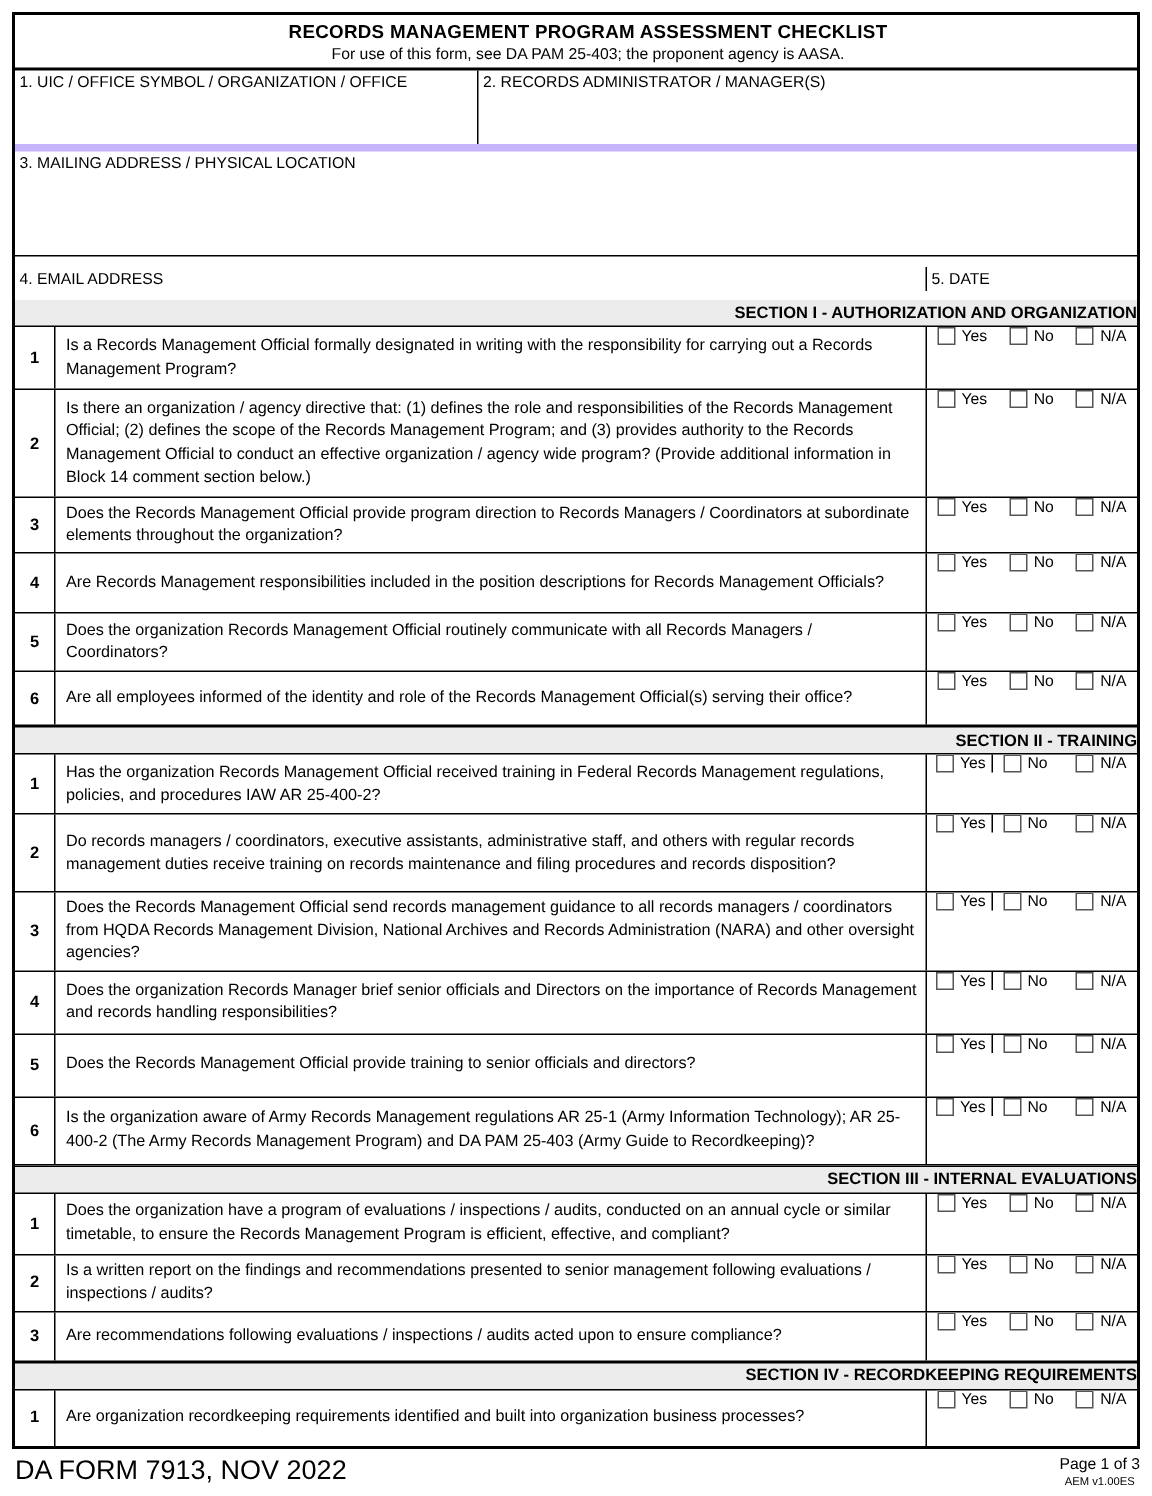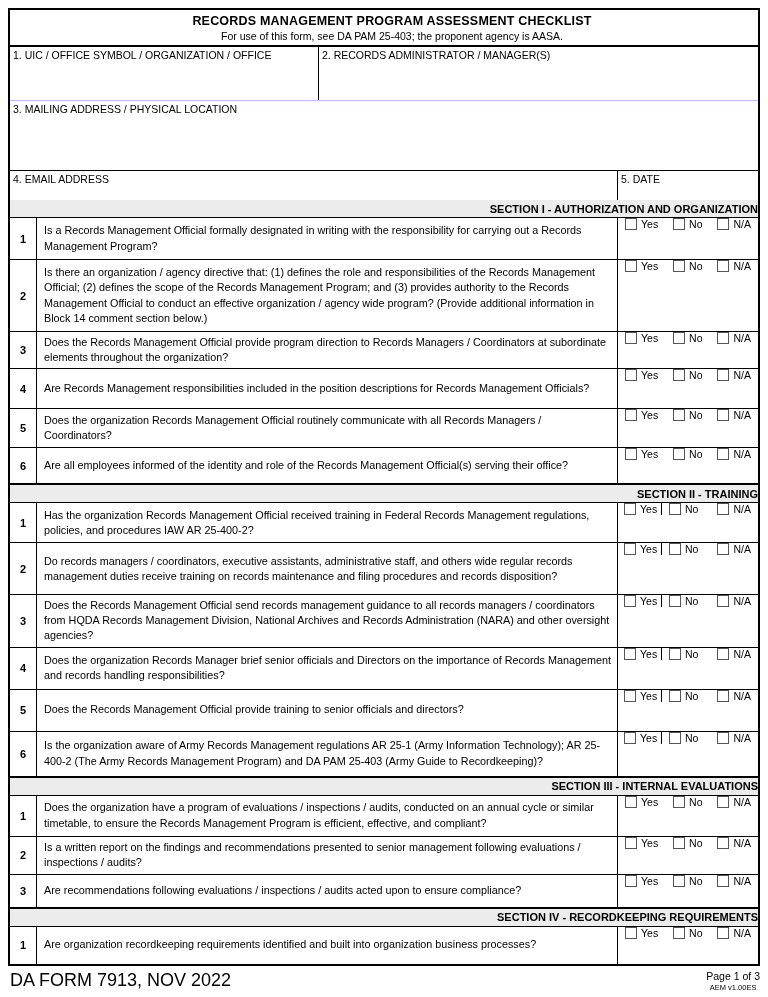--- a/index.html
+++ b/index.html
@@ -13,25 +13,25 @@
   .page { padding: 8px 8px 0 8px; }
   .form-frame { border: 2px solid #000; width: 752px; background: #fff; }
 
   
   .form-header { border-bottom: 2px solid #000; padding: 4px 2px 3px 18px; text-align: center; }
   .form-title { font-size: 12.5px; font-weight: bold; letter-spacing: 0.2px; }
   .form-subtitle { font-size: 10.5px; margin-top: 2px; }
 
   
   .field-label { font-size: 10.5px; padding: 2px 3px; }
-  .id-row-a { display: flex; height: 54px; border-bottom: 1px solid #c4b5fd; }
+  .id-row-a { display: flex; height: 54px; border-bottom: 5px solid #c4b5fd; }
   .cell-uic { width: 309px; border-right: 1px solid #000; }
   .cell-admin { flex: 1; }
   .id-row-b { height: 70px; border-bottom: 1px solid #000; }
-  .id-row-c { display: flex; height: 29px; }
+  .id-row-c { display: flex; height: 29px; align-items: center; }
   .cell-email { flex: 1; border-right: 1px solid #000; }
   .cell-date { width: 140px; }
 
   
   .section-header {
     background: #ececec;
     border-top: 1px solid #000; border-bottom: 1px solid #000;
     text-align: right; font-weight: bold; font-size: 11px;
     padding: 2.5px 0;
   }
@@ -249,21 +249,21 @@
               </span>
               <span class="cb-group">
                 <span class="cb"></span>
                 <span class="cb-label">N/A</span>
               </span>
             </div>
           </div>
         </div>
         <div class="q-row" style="min-height: 52px;">
           <div class="q-num">2</div>
-          <div class="q-text">Do records managers / coordinators, executive assistants, administrative staff, and others wide regular records management duties receive training on records maintenance and filing procedures and records disposition?</div>
+          <div class="q-text">Do records managers / coordinators, executive assistants, administrative staff, and others with regular records management duties receive training on records maintenance and filing procedures and records disposition?</div>
           <div class="q-answers">
             <div class="ans-yes">
               <span class="cb-group">
                 <span class="cb"></span>
                 <span class="cb-label">Yes</span>
               </span>
             </div>
             <div class="ans-nona">
               <span class="cb-group">
                 <span class="cb"></span>

